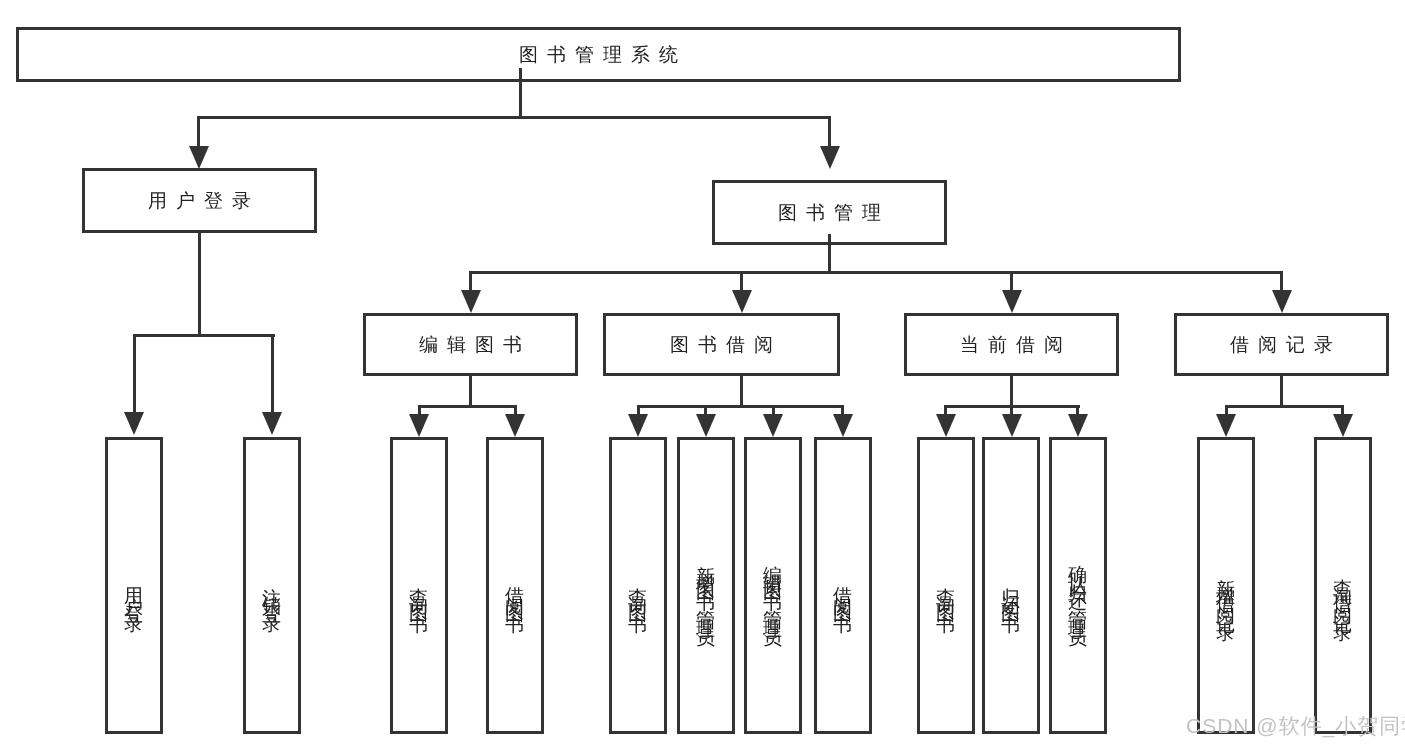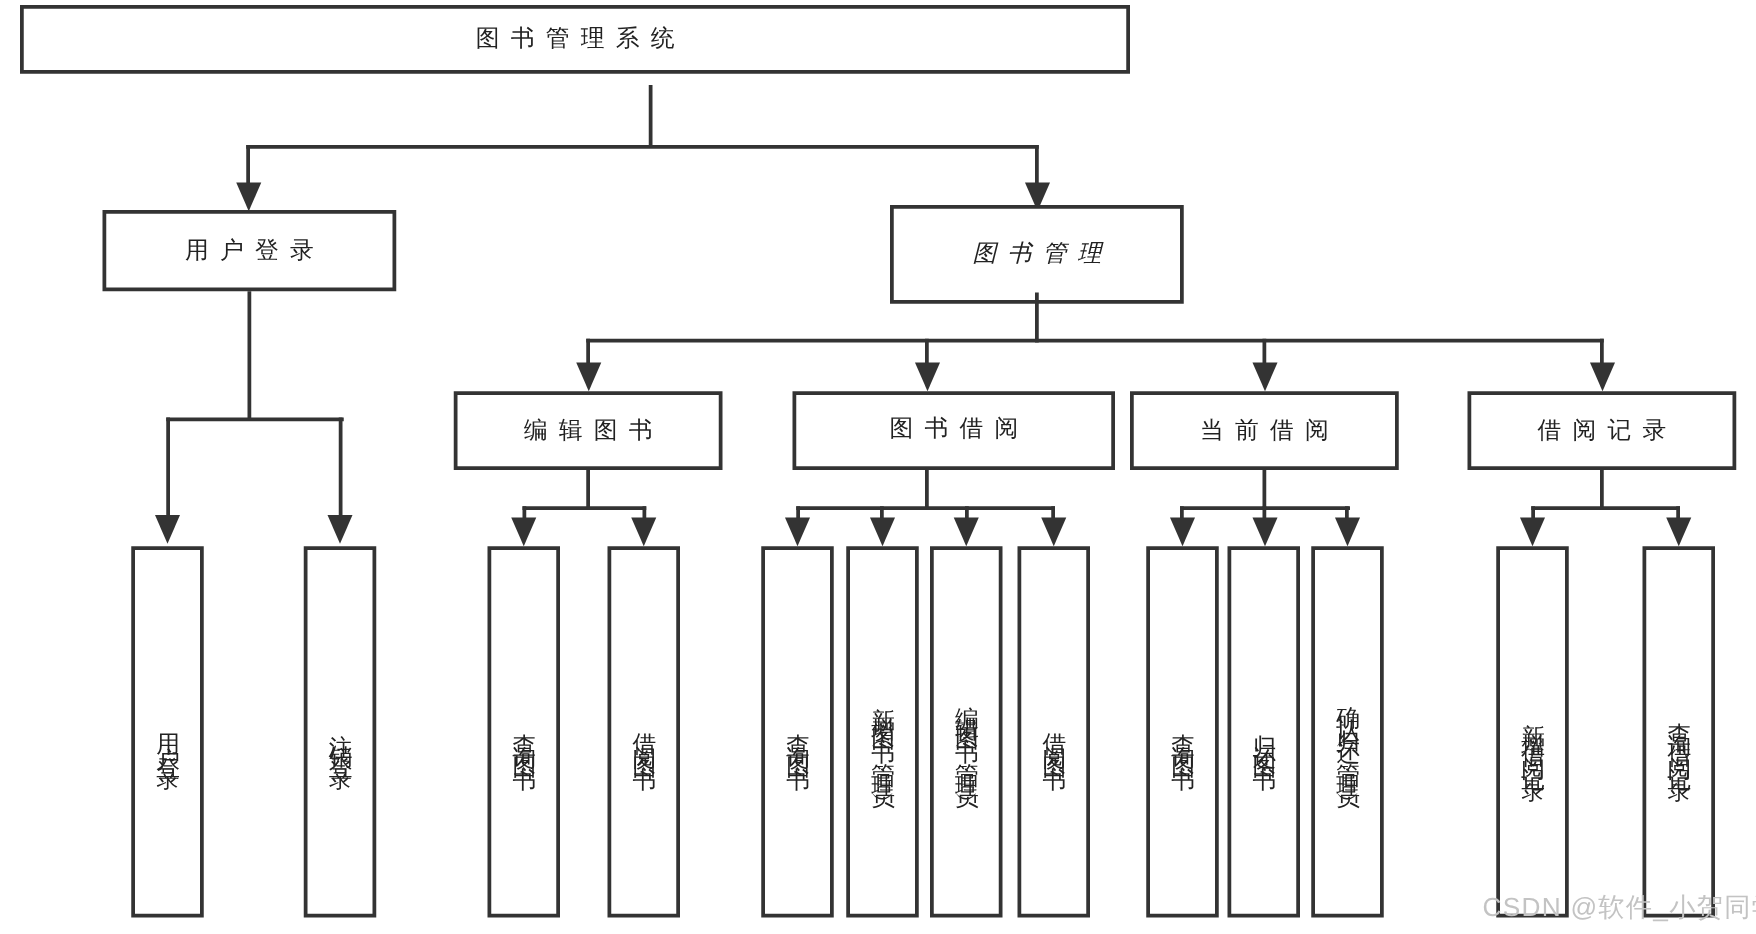--- a/index.html
+++ b/index.html
@@ -51,52 +51,52 @@
     letter-spacing: 1px;
     color: var(--watermark-color, #c3c3c3);
     white-space: nowrap;
   }
 </style>
 </head>
 <body>
 
 <div id="canvas">
 
-  <div class="node h" style="left:16px; top:4px; width:888px; height:55px;">图书管理系统</div>
+  <div class="node h" style="left:16px; top:27px; width:1165px; height:55px;">图书管理系统</div>
 
   <div class="vl" style="left:519px; top:68px;  height:50px;"></div>
   <div class="hl" style="left:197px; top:116px; width:634px;"></div>
   <div class="vl" style="left:197px; top:116px; height:32px;"></div>
   <div class="vl" style="left:828px; top:116px; height:32px;"></div>
   <div class="ar" style="left:189px; top:146px;"></div>
   <div class="ar" style="left:820px; top:146px;"></div>
 
   <div class="node h" style="left:82px;  top:168px; width:235px; height:65px;">用户登录</div>
-  <div class="node h" style="left:712px; top:164px; width:235px; height:79px;font-style:italic;">图书管理</div>
+  <div class="node h" style="left:712px; top:180px; width:235px; height:65px;">图书管理</div>
 
   <div class="vl" style="left:198px; top:233px; height:103px;"></div>
   <div class="hl" style="left:133px; top:334px; width:142px;"></div>
   <div class="vl" style="left:133px; top:334px; height:78px;"></div>
   <div class="vl" style="left:271px; top:334px; height:78px;"></div>
   <div class="ar" style="left:124px; top:412px;"></div>
   <div class="ar" style="left:262px; top:412px;"></div>
 
   <div class="vl" style="left:828px;  top:234px; height:40px;"></div>
   <div class="hl" style="left:469px;  top:271px; width:814px;"></div>
   <div class="vl" style="left:469px;  top:271px; height:21px;"></div>
   <div class="vl" style="left:740px;  top:271px; height:21px;"></div>
   <div class="vl" style="left:1010px; top:271px; height:21px;"></div>
   <div class="vl" style="left:1280px; top:271px; height:21px;"></div>
   <div class="ar" style="left:461px;  top:290px;"></div>
   <div class="ar" style="left:732px;  top:290px;"></div>
   <div class="ar" style="left:1002px; top:290px;"></div>
   <div class="ar" style="left:1272px; top:290px;"></div>
 
   <div class="node h" style="left:363px;  top:313px; width:215px; height:63px;">编辑图书</div>
-  <div class="node h" style="left:634px;  top:313px; width:258px; height:63px;font-family:Liberation Mono, monospace;">图书借阅</div>
+  <div class="node h" style="left:603px;  top:313px; width:237px; height:63px;">图书借阅</div>
   <div class="node h" style="left:904px;  top:313px; width:215px; height:63px;">当前借阅</div>
   <div class="node h" style="left:1174px; top:313px; width:215px; height:63px;">借阅记录</div>
 
   <div class="vl" style="left:469px; top:376px; height:32px;"></div>
   <div class="hl" style="left:418px; top:405px; width:99px;"></div>
   <div class="vl" style="left:418px; top:405px; height:11px;"></div>
   <div class="vl" style="left:514px; top:405px; height:11px;"></div>
   <div class="ar" style="left:409px; top:414px;"></div>
   <div class="ar" style="left:505px; top:414px;"></div>
 

